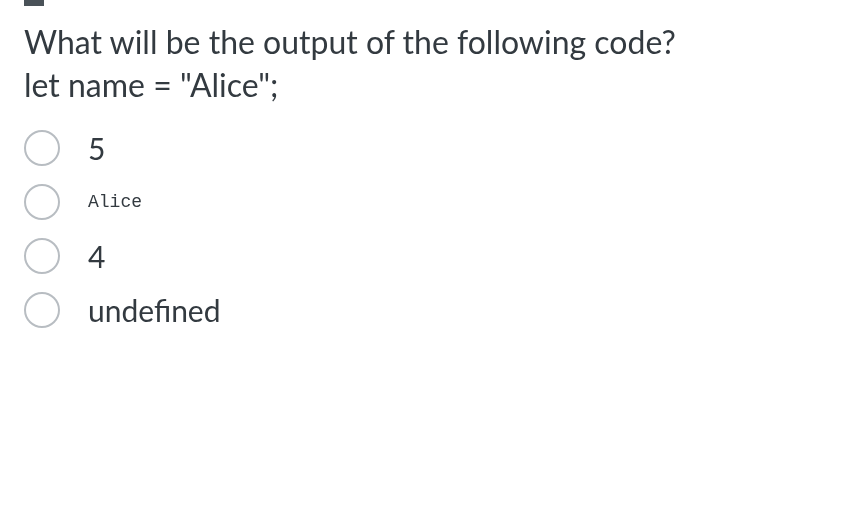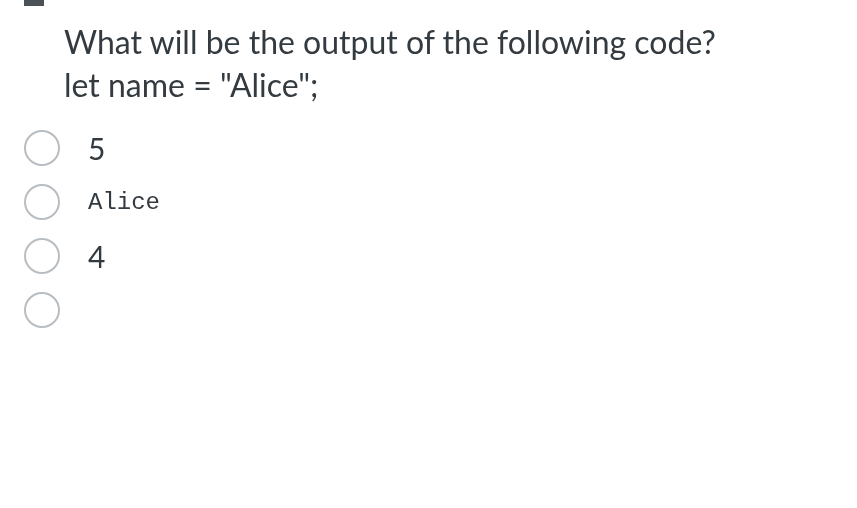--- a/index.html
+++ b/index.html
@@ -14,21 +14,20 @@
       height: 508px;
       padding: 20px 24px;
       color: #2d3339;
     }
     .question-text {
       font-size: 32px;
       line-height: 1.35;
       color: #333a40;
       margin-bottom: 24px;
       font-weight: 400;
-      margin-left: 40px;
     }
     .options {
       display: flex;
       flex-direction: column;
       gap: 18px;
       margin-top: 8px;
     }
     .option {
       display: flex;
       align-items: center;
@@ -43,21 +42,21 @@
       flex-shrink: 0;
       background: #fff;
     }
     .option-label {
       font-size: 30px;
       color: #333a40;
       font-weight: 400;
     }
     .option-label.mono {
       font-family: "Courier New", Courier, monospace;
-      font-size: 24px;
+      font-size: 18px;
     }
     .top-marker {
       position: absolute;
       top: 0;
       left: 24px;
       width: 20px;
       height: 6px;
       background: #4a5258;
     }
   </style>
@@ -79,14 +78,15 @@
   <div class="option">
     <div class="radio"></div>
     <span class="option-label mono">Alice</span>
   </div>
   <div class="option">
     <div class="radio"></div>
     <span class="option-label">4</span>
   </div>
   <div class="option">
     <div class="radio"></div>
+    <span class="option-label">undefined</span>
   </div>
 </div>
 
 </body></html>

